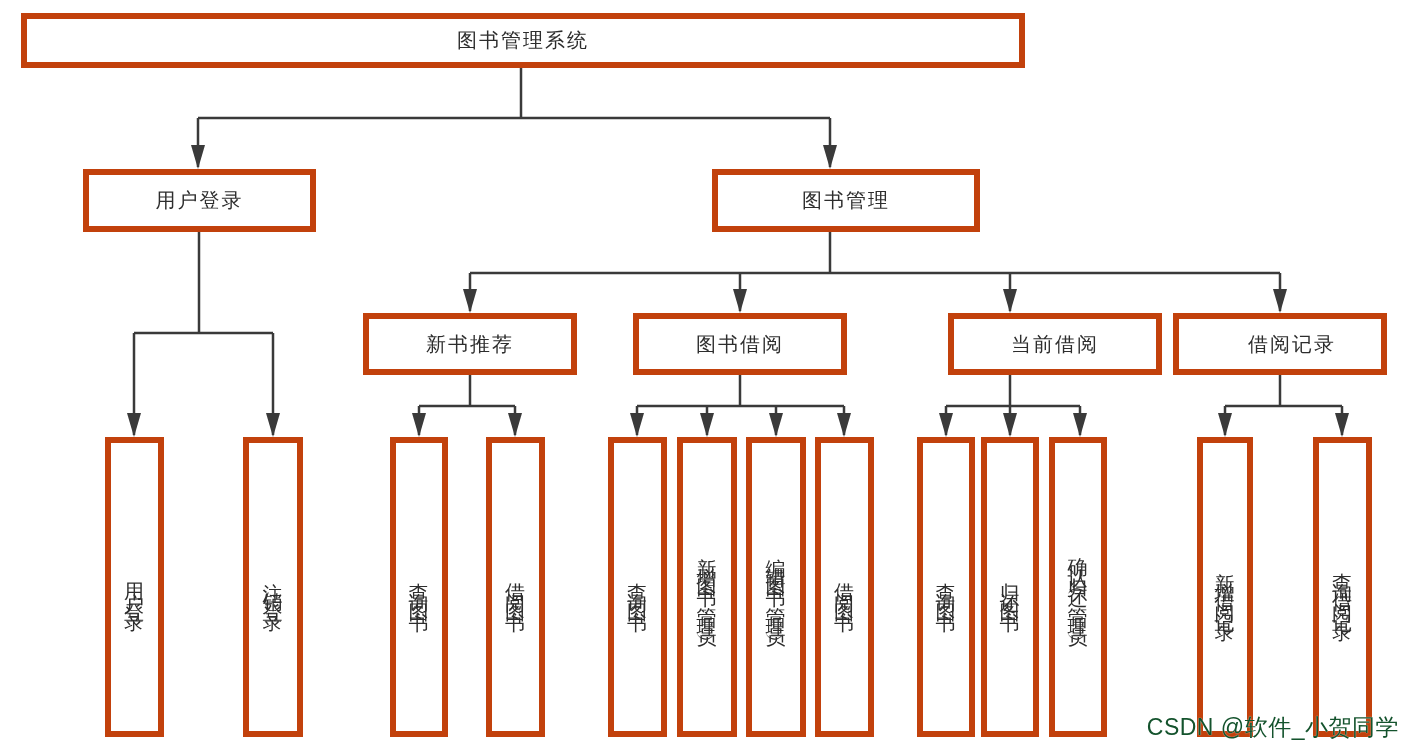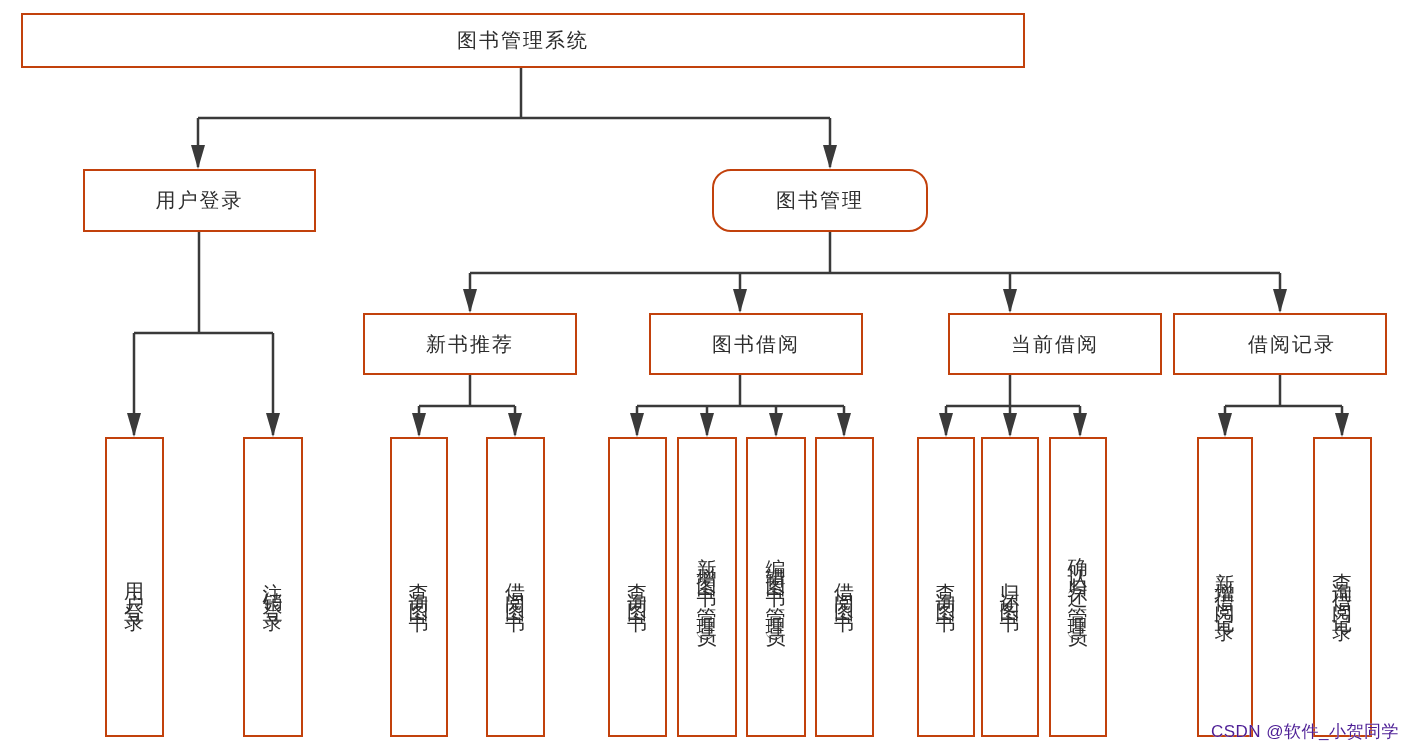--- a/index.html
+++ b/index.html
@@ -7,40 +7,40 @@
     position:relative;
     width:1405px;height:747px;
     background:#ffffff;
     font-family:"Liberation Sans","DejaVu Sans",sans-serif;
     overflow:hidden;
   }
   #connectors{position:absolute;left:0;top:0;z-index:1;pointer-events:none;}
   .node{
     position:absolute;
     box-sizing:border-box;
-    border:2px solid #c2410c;
+    border:6px solid #c2410c;
     background:#ffffff;
     display:flex;align-items:center;justify-content:center;
     color:#2d2d2d;
     z-index:2;
   }
   .h-node{font-size:20px;letter-spacing:2px;white-space:nowrap;}
   .v-node{
     font-size:20px;
     letter-spacing:10px;
     writing-mode:vertical-rl;
     text-orientation:mixed;
     line-height:1;
   }
   .v-node span{display:inline-block;}
   #watermark{
     position:absolute;
     right:6px;bottom:4px;
-    font-size:17px;
-    color:#4c1d95;
+    font-size:23px;
+    color:#14532d;
     letter-spacing:0.5px;
     z-index:3;
     text-shadow:0 0 1px #ffffff;
     white-space:nowrap;
   }
 </style>
 </head>
 <body>
 
 <div id="stage">
@@ -107,24 +107,24 @@
       <polygon points="1003,413 1017,413 1010,437"></polygon>
       <polygon points="1073,413 1087,413 1080,437"></polygon>
       <polygon points="1218,413 1232,413 1225,437"></polygon>
       <polygon points="1335,413 1349,413 1342,437"></polygon>
     </g>
   </svg>
 
   <div class="node h-node" style="left:21px;top:13px;width:1004px;height:55px;">图书管理系统</div>
 
   <div class="node h-node" style="left:83px;top:169px;width:233px;height:63px;">用户登录</div>
-  <div class="node h-node" style="left:712px;top:169px;width:216px;height:63px;border-radius:19px;">图书管理</div>
+  <div class="node h-node" style="left:712px;top:169px;width:268px;height:63px;">图书管理</div>
 
   <div class="node h-node" style="left:363px;top:313px;width:214px;height:62px;">新书推荐</div>
-  <div class="node h-node" style="left:633px;top:313px;width:214px;height:62px;margin-left:16px;">图书借阅</div>
+  <div class="node h-node" style="left:633px;top:313px;width:214px;height:62px;">图书借阅</div>
   <div class="node h-node" style="left:903px;top:313px;width:214px;height:62px;margin-left:45px;">当前借阅</div>
   <div class="node h-node" style="left:1173px;top:313px;width:214px;height:62px;padding-left:24px;">借阅记录</div>
 
   <div class="node v-node" style="left:105px;top:437px;width:59px;height:300px;">
     <span>用户登录</span>
   </div>
   <div class="node v-node" style="left:243px;top:437px;width:60px;height:300px;">
     <span>注销登录</span>
   </div>
 

